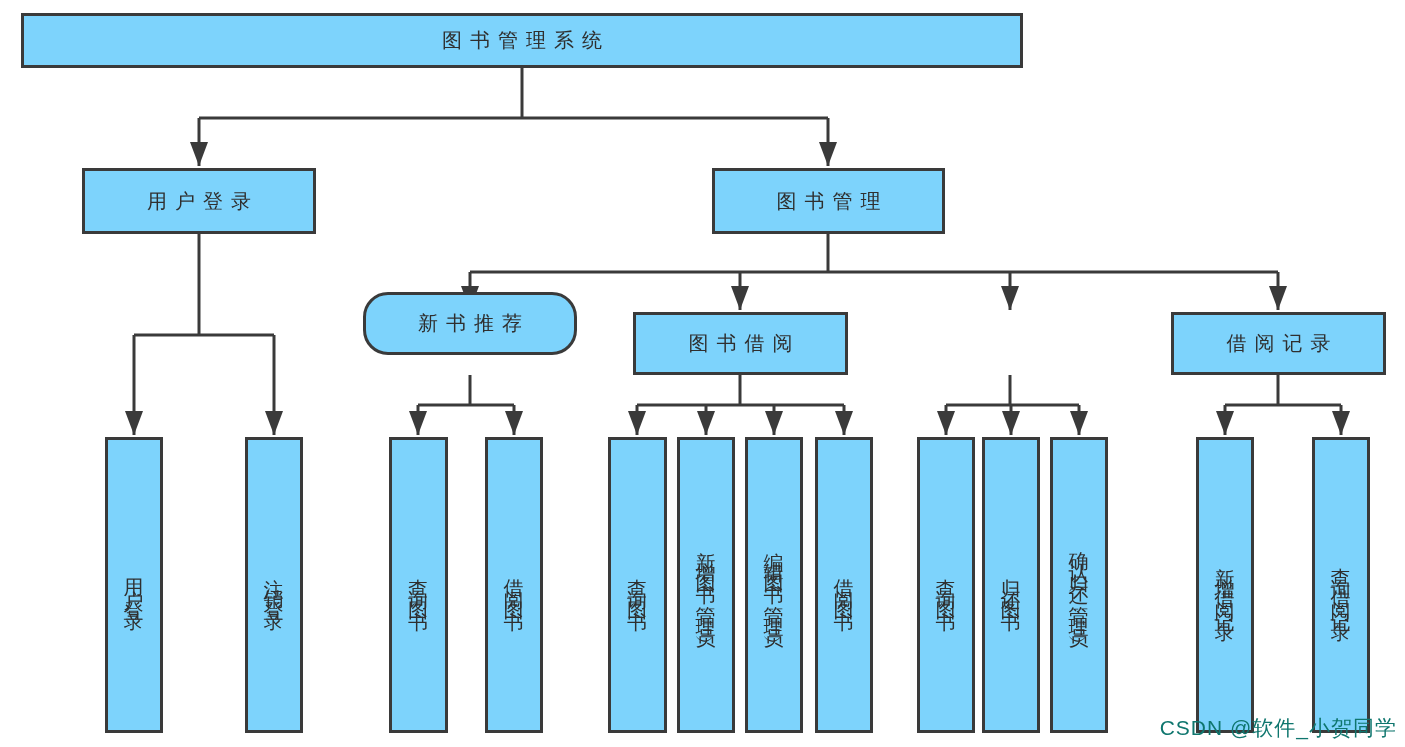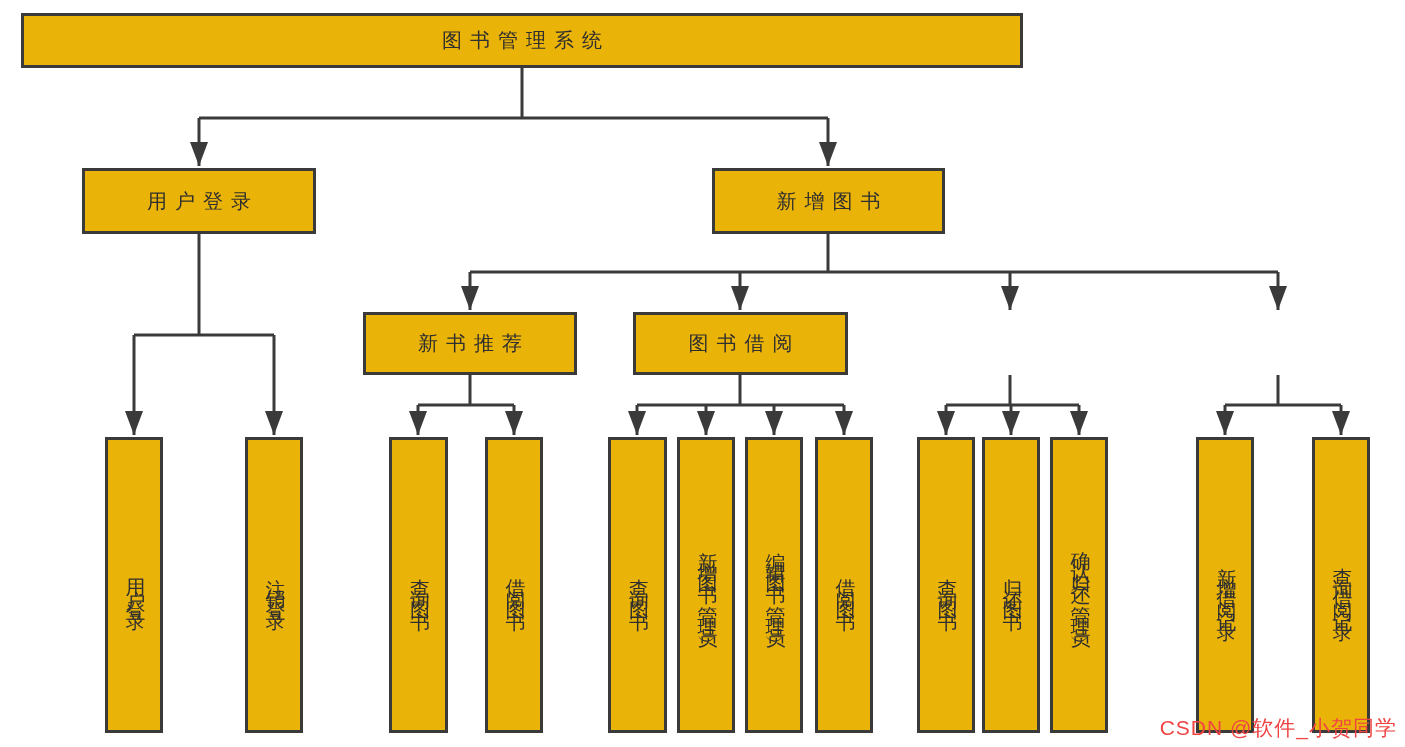--- a/index.html
+++ b/index.html
@@ -5,58 +5,57 @@
   html,body { margin:0; padding:0; background:#ffffff; }
   #stage {
     position:relative; width:1405px; height:747px;
     background:#ffffff; overflow:hidden;
     font-family:"Liberation Sans","DejaVu Sans",sans-serif;
     color:#2f2f2f;
   }
   #connectors { position:absolute; left:0; top:0; z-index:1; }
   .node {
     position:absolute; box-sizing:border-box;
-    border:3px solid #3a3a3a; background:#eab308;
+    border:3px solid #3a3a3a; background:#7dd3fc;
     display:flex; align-items:center; justify-content:center;
     z-index:2;
-    font-family:Liberation Mono, monospace;
   }
   .node-h { font-size:20px; letter-spacing:8px; text-indent:8px; white-space:nowrap; }
   .node-v { }
   .vtext {
     writing-mode:vertical-rl; text-orientation:mixed;
     font-size:20px; line-height:1; letter-spacing:11px;
     white-space:nowrap;
   }
   
   .n-root  { left:21px;  top:13px;  width:1002px; height:55px; }
   .n-l2a   { left:82px;  top:168px; width:234px;  height:66px; }
   .n-l2b   { left:712px; top:168px; width:233px;  height:66px; }
-  .n-l3a   { left:363px; top:312px; width:214px;  height:63px; }
+  .n-l3a   { left:363px; top:292px; width:214px;  height:63px;border-radius:25px; }
   .n-l3b   { left:633px; top:312px; width:215px;  height:63px;text-align:center; }
   .n-l3c   { left:903px; top:312px; width:215px;  height:63px; }
   .n-l3d   { left:1171px;top:312px; width:215px;  height:63px; }
   
   .leaf    { top:437px; height:296px; width:58px; }
   .lf-ul1  { left:105px; }
   .lf-ul2  { left:245px; }
   .lf-xs1  { left:389px; width:59px; }
   .lf-xs2  { left:485px; }
   .lf-tj1  { left:608px; width:59px; }
   .lf-tj2  { left:677px; }
   .lf-tj3  { left:745px; }
   .lf-tj4  { left:815px; }
   .lf-dq1  { left:917px; }
   .lf-dq2  { left:982px; }
   .lf-dq3  { left:1050px; }
   .lf-jy1  { left:1196px; }
   .lf-jy2  { left:1312px; }
   #watermark {
     position:absolute; right:8px; bottom:5px; z-index:3;
-    font-size:21px; color:#ef4444; letter-spacing:1px;
+    font-size:21px; color:#0f766e; letter-spacing:1px;
     white-space:nowrap;
   }
 </style>
 </head>
 <body>
 
 <div id="stage">
 
   <svg id="connectors" width="1405" height="747" viewBox="0 0 1405 747">
     <defs>
@@ -104,24 +103,25 @@
       <path d="M1278,375 V405"></path>
       <path d="M1225,405 H1341"></path>
       <path d="M1225,405 V435" marker-end="url(#arrow)"></path>
       <path d="M1341,405 V435" marker-end="url(#arrow)"></path>
     </g>
   </svg>
 
   <div class="node node-h n-root">图书管理系统</div>
 
   <div class="node node-h n-l2a">用户登录</div>
-  <div class="node node-h n-l2b">新增图书</div>
+  <div class="node node-h n-l2b">图书管理</div>
 
   <div class="node node-h n-l3a">新书推荐</div>
   <div class="node node-h n-l3b">图书借阅</div>
+  <div class="node node-h n-l3d">借阅记录</div>
 
   <div class="node node-v leaf lf-ul1">
     <span class="vtext">用户登录</span>
   </div>
   <div class="node node-v leaf lf-ul2">
     <span class="vtext">注销登录</span>
   </div>
 
   <div class="node node-v leaf lf-xs1">
     <span class="vtext">查询图书</span>

